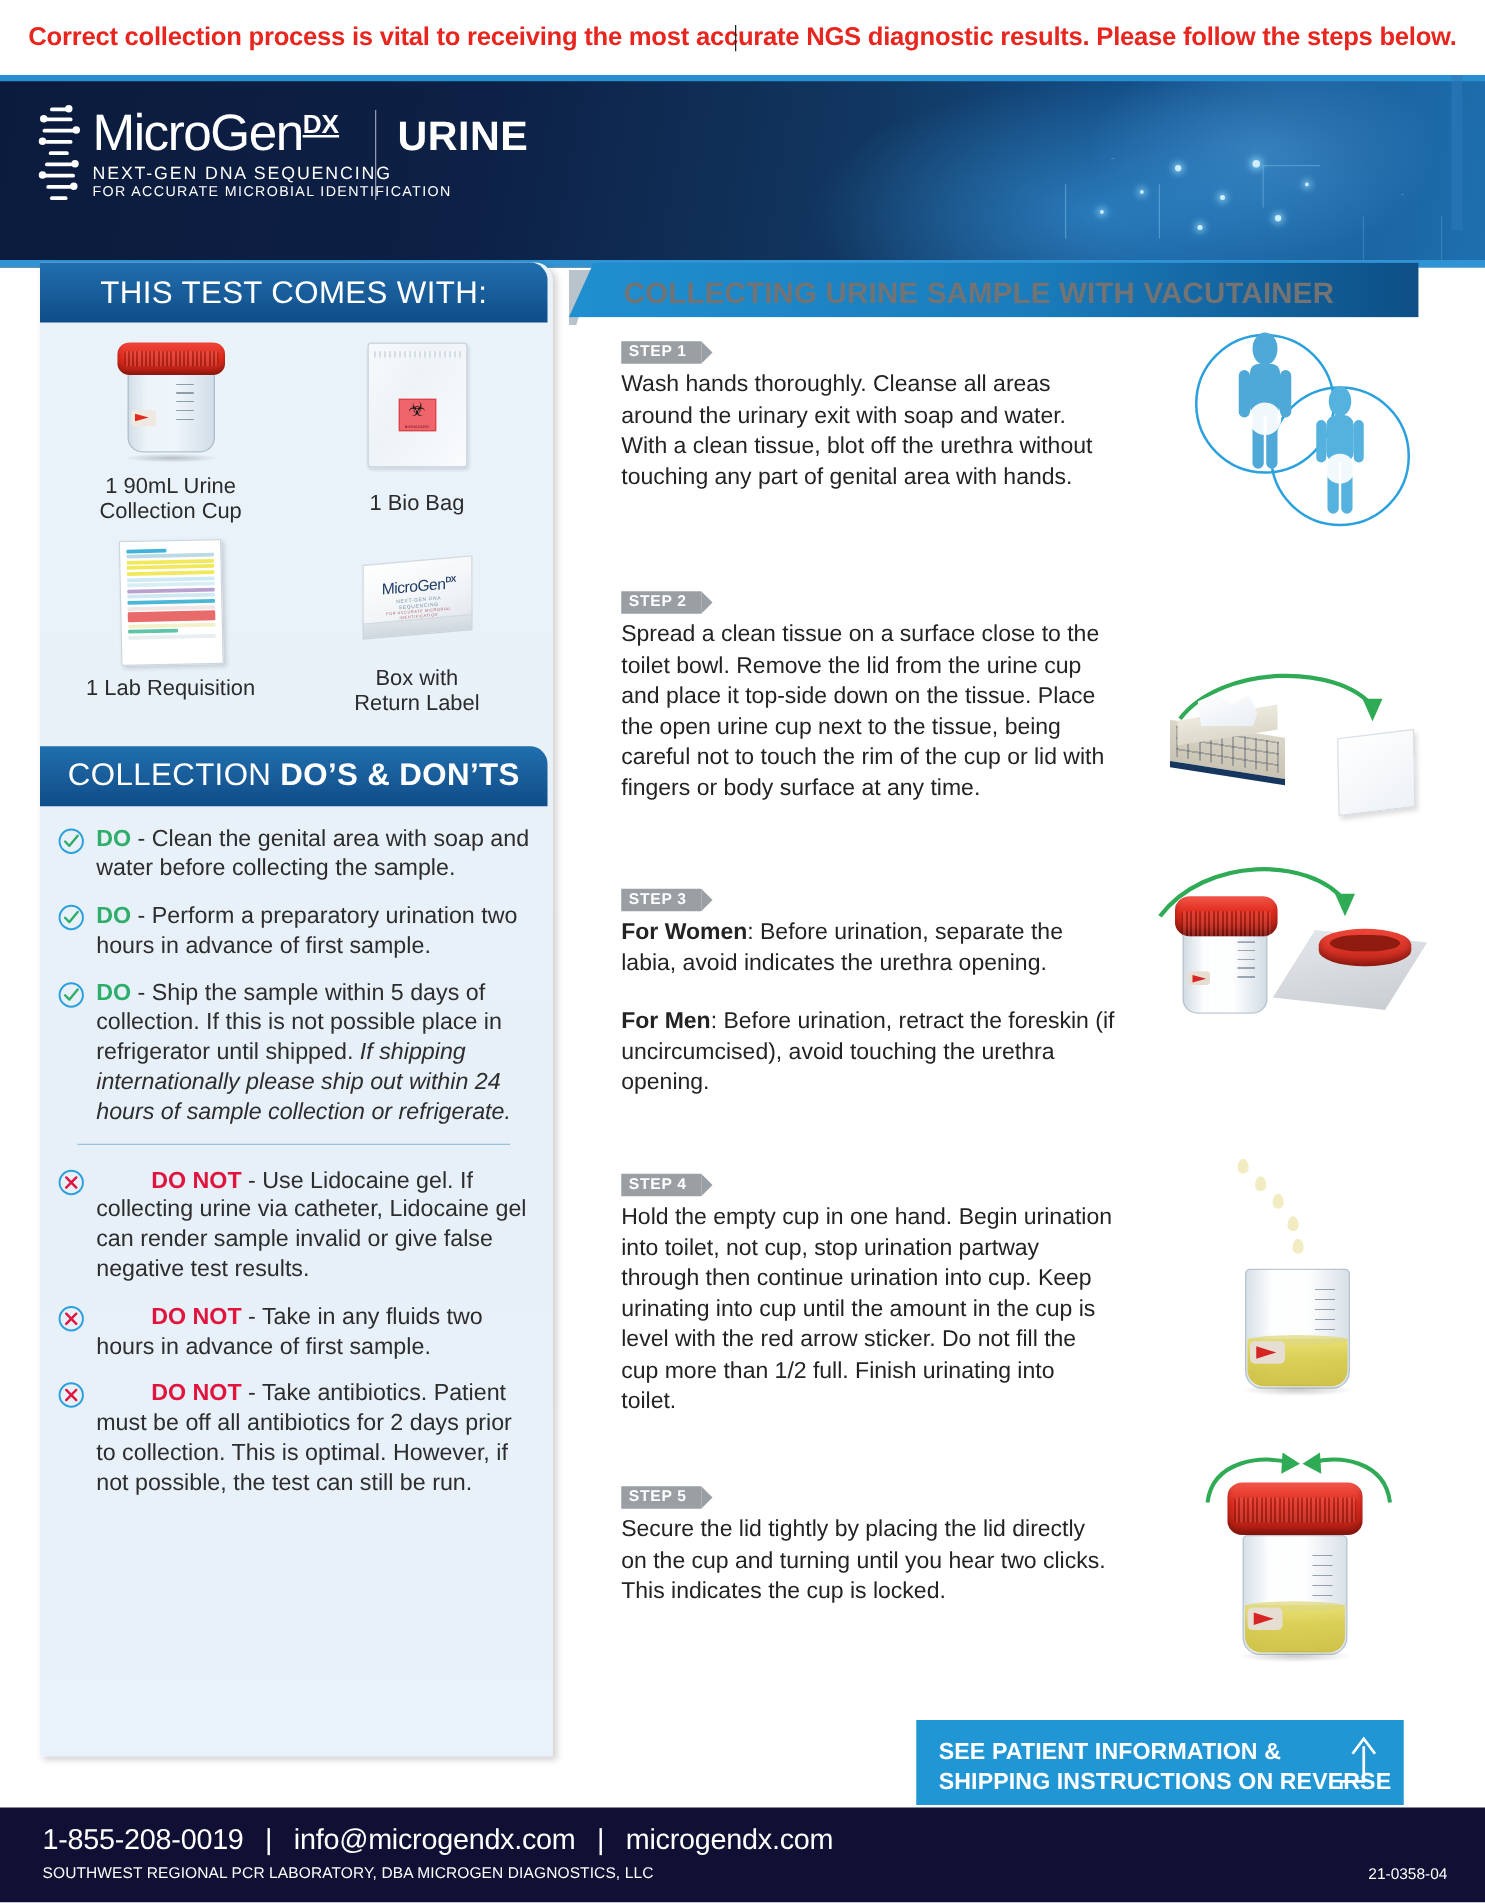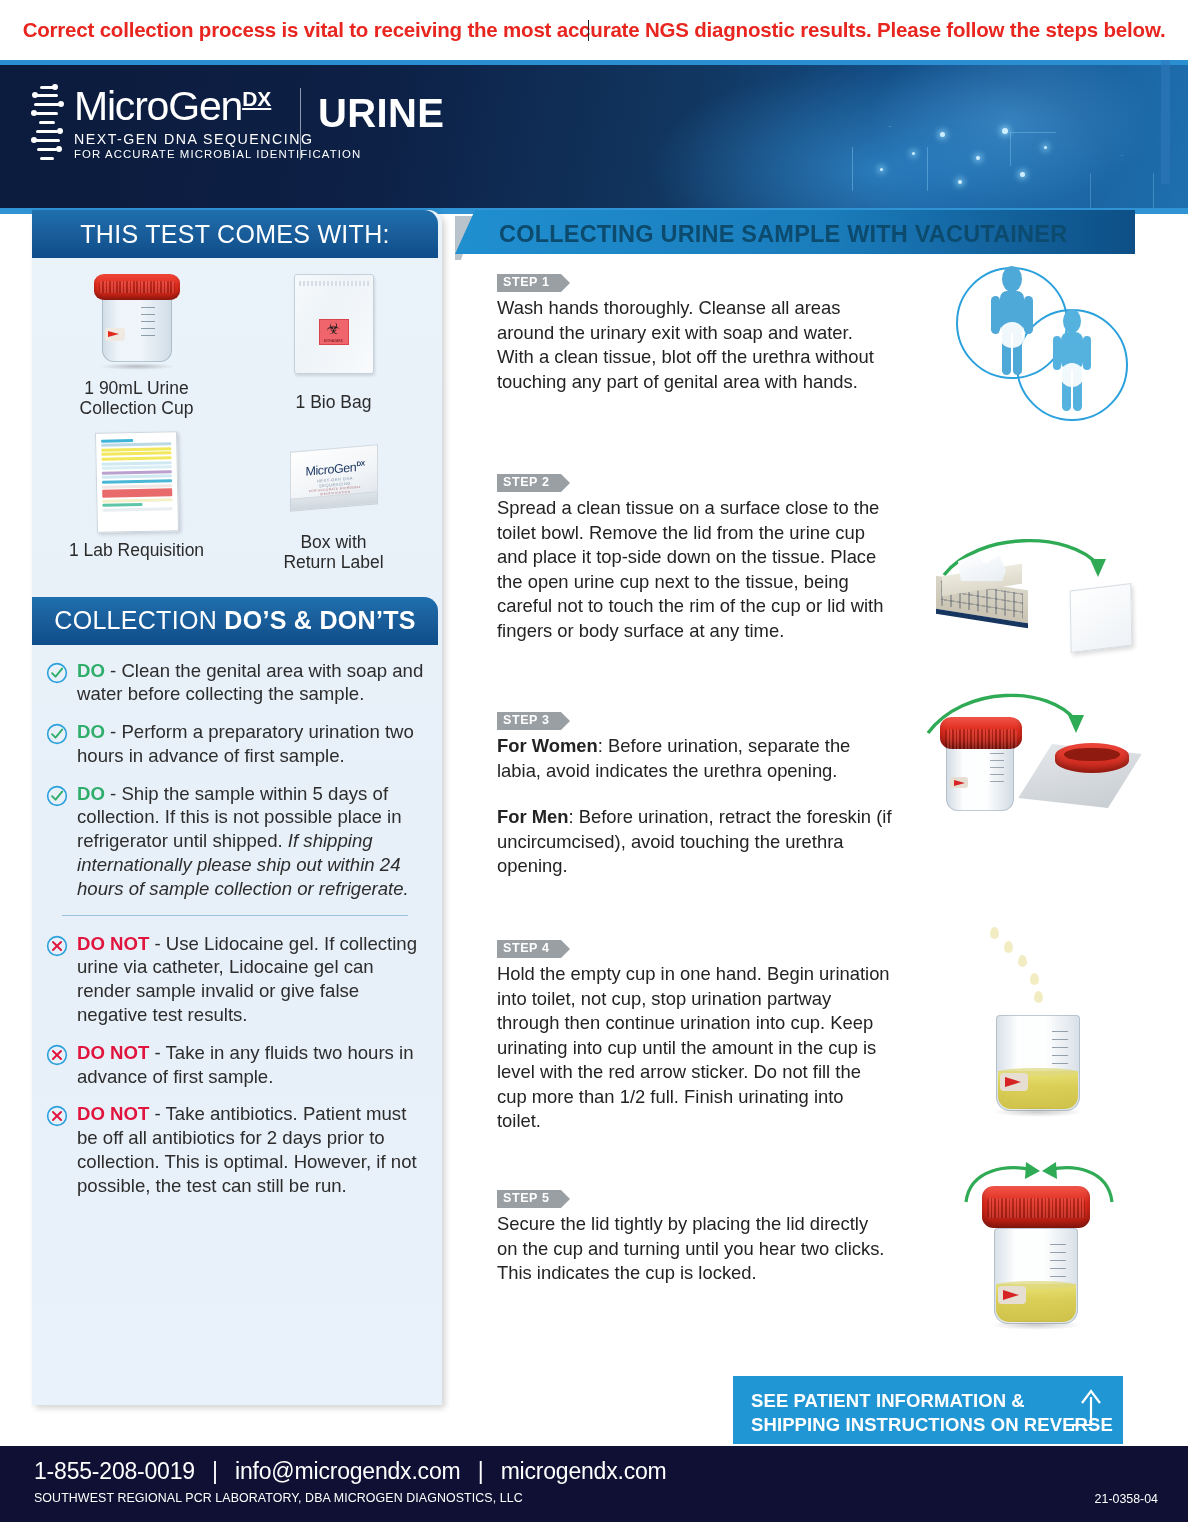--- a/index.html
+++ b/index.html
@@ -53,21 +53,21 @@
   .logo-main {
     color: #fff; font-size: 41px; letter-spacing: -1.2px; line-height: 1;
     font-family: "Liberation Sans", sans-serif; font-weight: 300;
   }
   .logo-main .dx { font-size: 21px; font-weight: 700; vertical-align: 14px; letter-spacing: 0; text-decoration: underline; }
   .logo-sub1 { color: #fff; font-size: 14.2px; letter-spacing: 1.5px; margin-top: 4px; font-weight: 400; }
   .logo-sub2 { color: #fff; font-size: 11.4px; letter-spacing: 1.1px; margin-top: 1px; font-weight: 400; }
 
   .banner-divider { position: absolute; left: 300px; top: 28px; width: 1px; height: 72px; background: rgba(255,255,255,.55); }
   .banner-titles { position: absolute; left: 318px; top: 30px; }
-  .banner-title1 { color: #fff; font-size: 40px; font-weight: 700; letter-spacing: .4px; line-height: 1.15; }
+  .banner-title1 { color: #fff; font-size: 33px; font-weight: 700; letter-spacing: .4px; line-height: 1.15; }
   .banner-title2 { color: #fff; font-size: 27px; font-weight: 300; letter-spacing: .3px; line-height: 1.2; margin-top: 2px; }
 
   
   .sidebar { position: absolute; left: 32px; top: 210px; width: 406px; }
   .sidebar-bg {
     position: absolute; left: 32px; top: 210px; width: 410px; height: 1195px;
     background: linear-gradient(180deg, #eaf2fa 0%, #e7eff8 60%, #e9f1fa 100%);
     border-radius: 0 14px 0 0;
     box-shadow: 3px 3px 6px rgba(0,0,0,.18);
   }
@@ -141,38 +141,38 @@
   .mbox .lg .s1 { font-size: 4px; color:#7d93ab; letter-spacing:.5px; margin-top:1px;}
   .mbox .lg .s2 { font-size: 3.2px; color:#b06a72; letter-spacing:.4px;}
 
   
   .dd { position: relative; margin-top: 18px; }
   .dd-list { padding: 14px 14px 6px 14px; }
   .dd-item { display: flex; gap: 9px; margin-bottom: 14px; }
   .dd-icon { flex: 0 0 auto; width: 22px; height: 22px; margin-top: 3px; }
   .dd-text { font-size: 18.6px; line-height: 1.28; color: #2d2d2d; }
   .dd-text .do { color: #2eae6a; font-weight: 700; }
-  .dd-text .dont { color: #e0143c; font-weight: 700; }
+  .dd-text .dont { color: #e0143c; font-weight: 700; margin-left: 44px; }
   .dd-text i { font-style: italic; }
   .dd-divider { height: 1px; background: #9dc2dd; margin: 6px 16px 16px 16px; }
 
   
   .rightcol { position: absolute; left: 455px; top: 210px; width: 710px; }
   .section-head { position: relative; height: 44px; }
   .section-head .flag {
     position: absolute; left: 0; top: 0; width: 680px; height: 44px;
     background: linear-gradient(90deg,#1f8fd0 0%, #1a7cbb 55%, #0d4f86 100%);
     clip-path: polygon(20px 0, 100% 0, 100% 100%, 0 100%);
   }
   .section-head .shade {
     position: absolute; left: 0; top: 6px; width: 26px; height: 44px;
     background: #b9c3cb; clip-path: polygon(0 0, 20px 0, 6px 100%, 0 100%);
   }
   .section-head .t {
-    position: absolute; left: 44px; top: 11px; color: #0c4a6e;
+    position: absolute; left: 44px; top: 11px; color: #737373;
     font-size: 23.5px; font-weight: 700; letter-spacing: .2px;
   }
 
   .step { position: relative; }
   .step-tag {
     display: inline-block; background: #9a9fa4; color: #fff;
     font-size: 12.5px; font-weight: 700; letter-spacing: .6px;
     padding: 2.5px 12px 2.5px 6px; position: relative; line-height: 1.1;
   }
   .step-tag:after {

